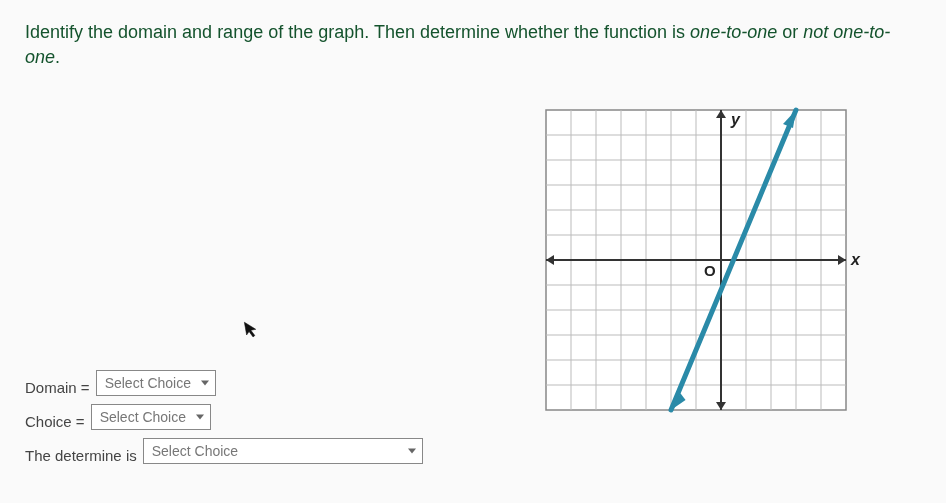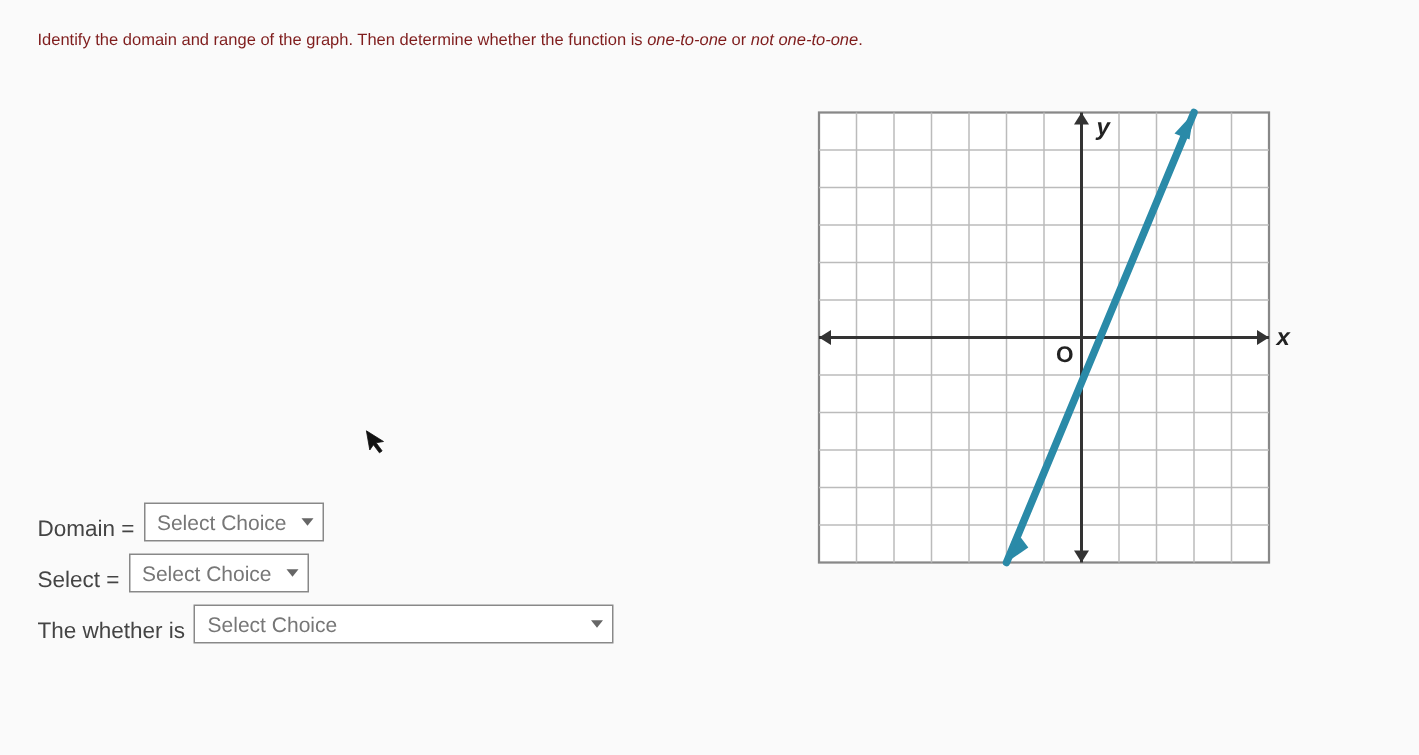--- a/index.html
+++ b/index.html
@@ -10,22 +10,22 @@
     body {
       font-family: Arial, Helvetica, sans-serif;
       background: #fafafa;
       width: 946px;
       height: 503px;
       padding: 20px 25px;
       color: #333;
       position: relative;
     }
     .question-text {
-      font-size: 11px;
-      color: #7f1d1d;
+      font-size: 18px;
+      color: #14532d;
       margin-bottom: 20px;
       line-height: 1.4;
     }
     .italic {
       font-style: italic;
     }
     .content-area {
       display: flex;
       justify-content: space-between;
       align-items: flex-start;
@@ -111,28 +111,28 @@
     <div class="answers-block">
 
       <div class="answer-row">
         <span class="answer-label">Domain =</span>
         <div class="select-box">
           <span>Select Choice</span>
         </div>
       </div>
 
       <div class="answer-row">
-        <span class="answer-label">Select =</span>
+        <span class="answer-label">Choice =</span>
         <div class="select-box">
           <span>Select Choice</span>
         </div>
       </div>
 
       <div class="answer-row">
-        <span class="answer-label">The whether is</span>
+        <span class="answer-label">The determine is</span>
         <div class="select-box wide">
           <span>Select Choice</span>
         </div>
       </div>
 
     </div>
   </div>
 
   <div class="graph-container">
     <svg class="graph-svg" width="330" height="320" viewBox="0 0 330 320">

